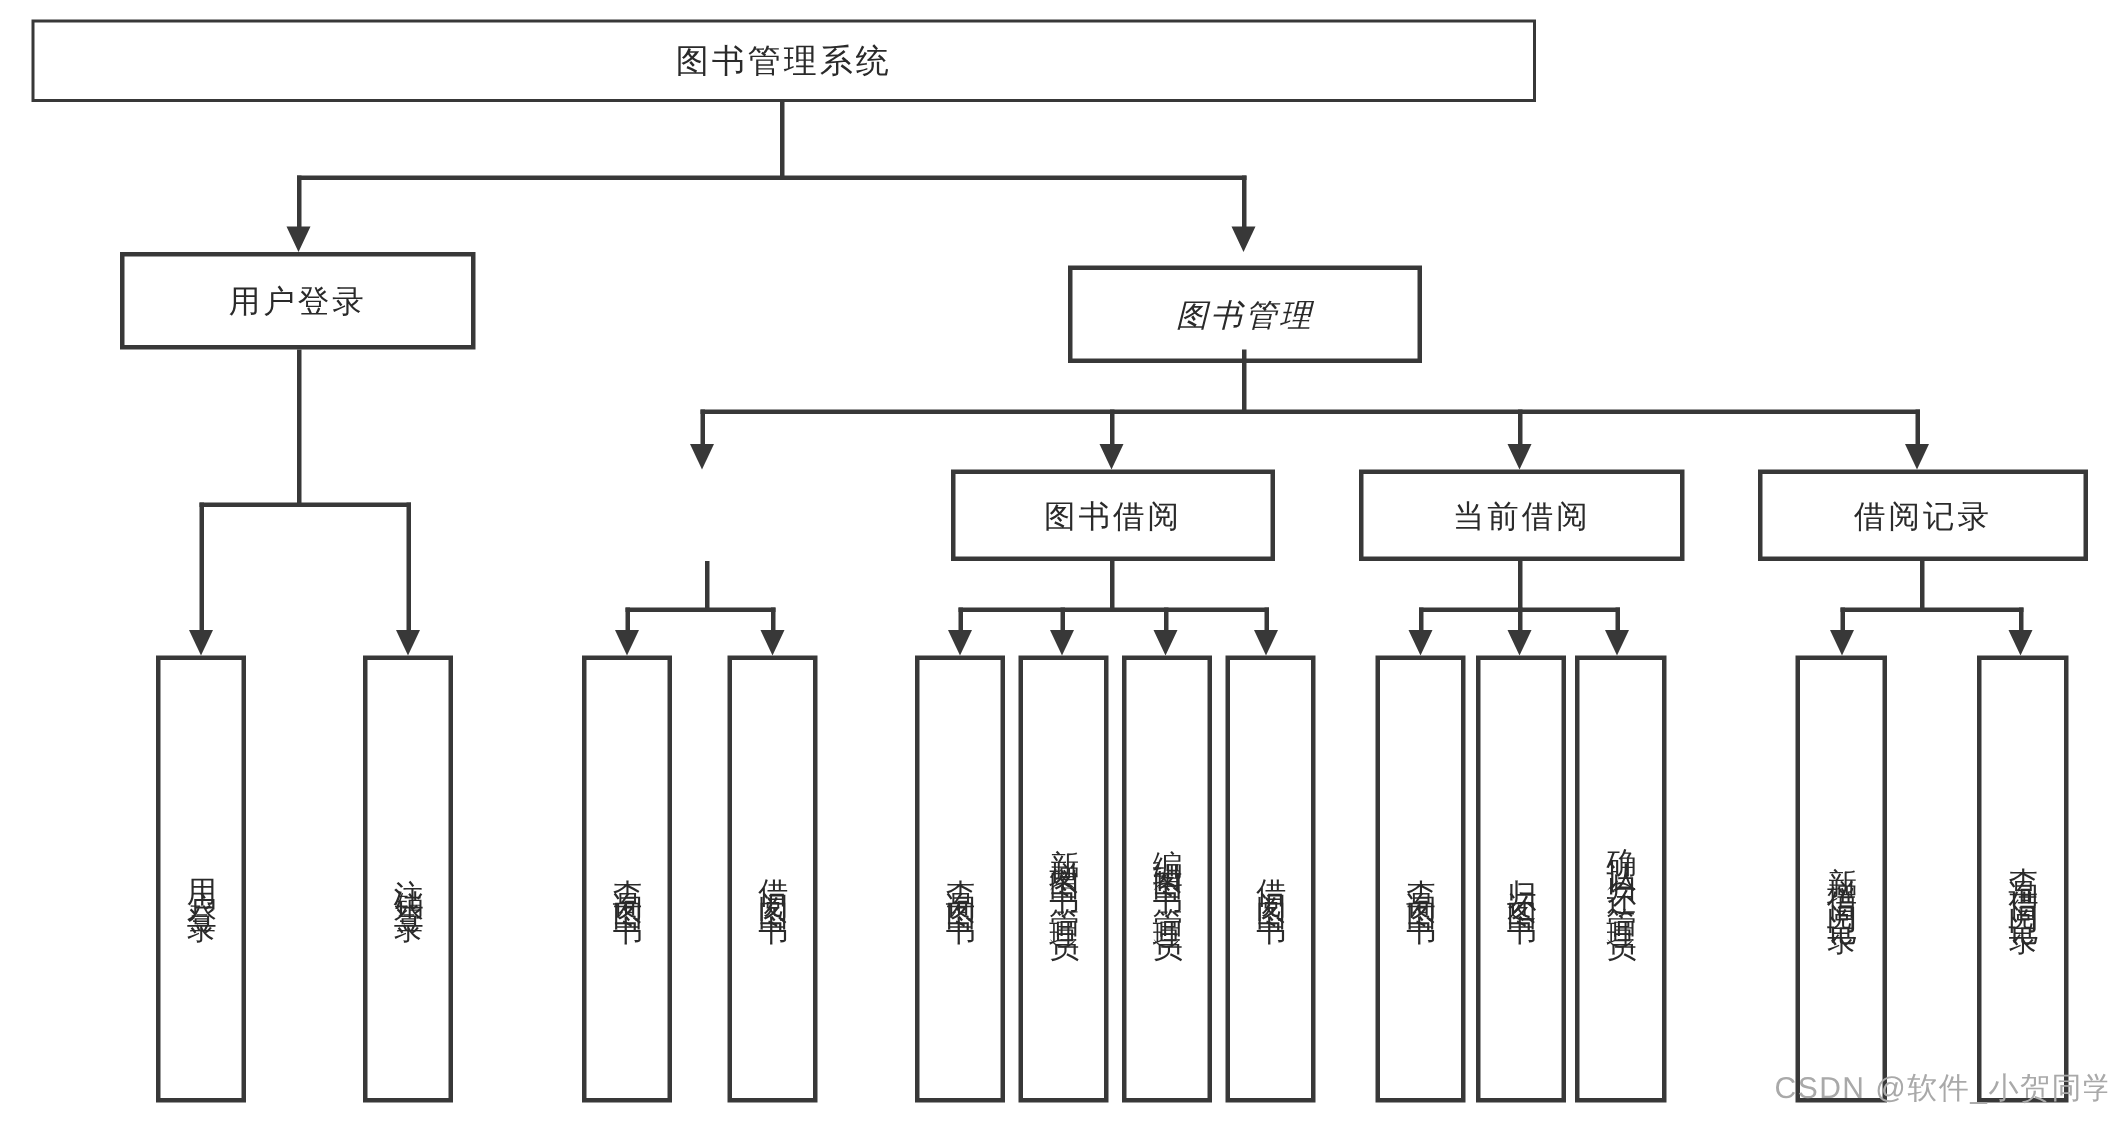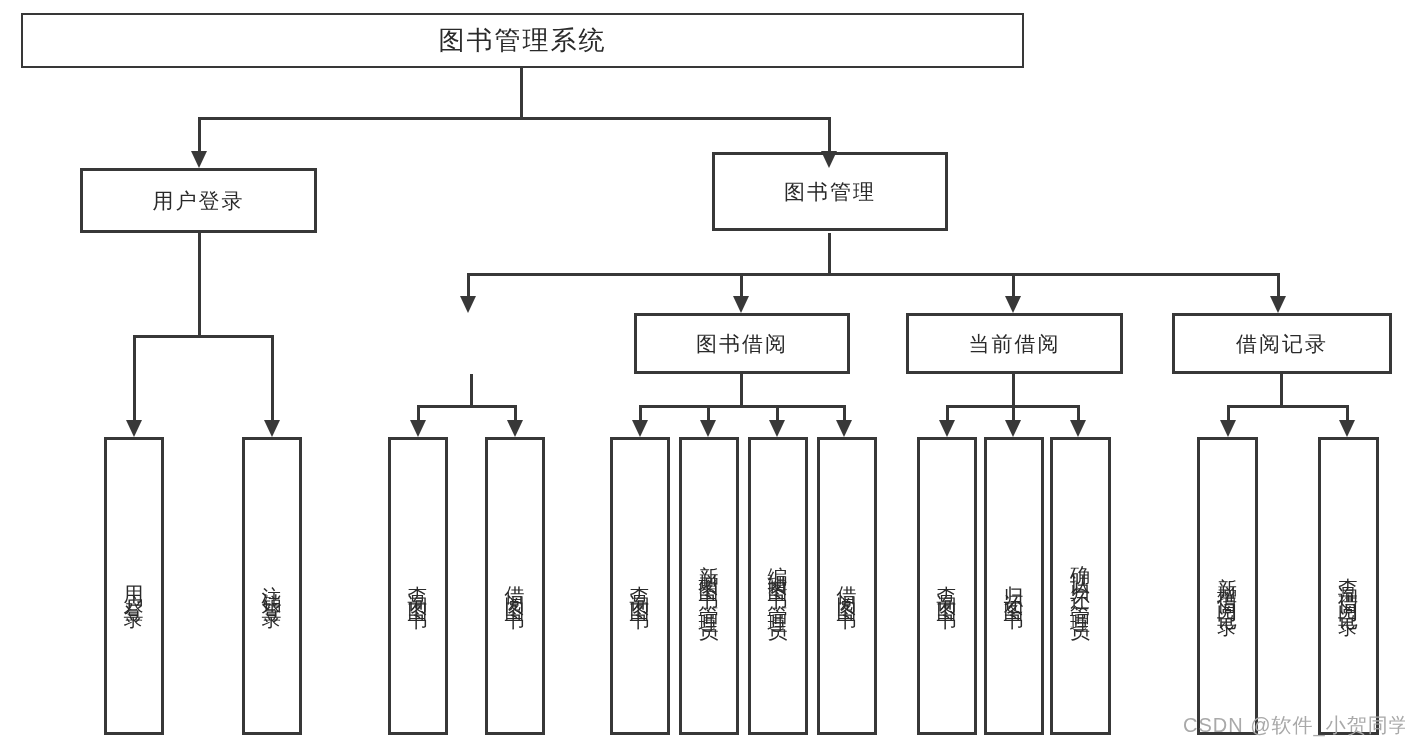--- a/index.html
+++ b/index.html
@@ -21,21 +21,21 @@
     box-sizing: border-box;
     border: 3px solid #383838;
     background: #ffffff;
     display: flex;
     align-items: center;
     justify-content: center;
     color: #2a2a2a;
   }
   .node.root {
     border-width: 2px;
-    font-size: 26px;
+    font-size: 22px;
     letter-spacing: 2px;
   }
   .node.lvl {
     font-size: 21px;
     letter-spacing: 2px;
   }
   .node.leaf {
     writing-mode: vertical-lr;
     text-orientation: mixed;
     font-size: 20px;
@@ -69,21 +69,21 @@
 </style>
 </head>
 <body>
 
 <div id="canvas">
 
   <div class="node root" style="left:21px; top:13px; width:1003px; height:55px;">图书管理系统</div>
 
   <div class="node lvl" style="left:80px; top:168px; width:237px; height:65px;">用户登录</div>
 
-  <div class="node lvl" style="left:712px; top:152px; width:236px; height:79px;">图书管理</div>
+  <div class="node lvl" style="left:712px; top:177px; width:236px; height:65px;font-style:italic;">图书管理</div>
 
 
   <div class="node lvl" style="left:906px; top:313px; width:217px; height:61px;">当前借阅</div>
 
   <div class="node lvl" style="left:634px; top:313px; width:216px; height:61px;">图书借阅</div>
 
   <div class="node lvl" style="left:1172px; top:313px; width:220px; height:61px;">借阅记录</div>
 
   <div class="node leaf" style="left:104px; top:437px; width:60px; height:298px;">用户登录</div>
 

